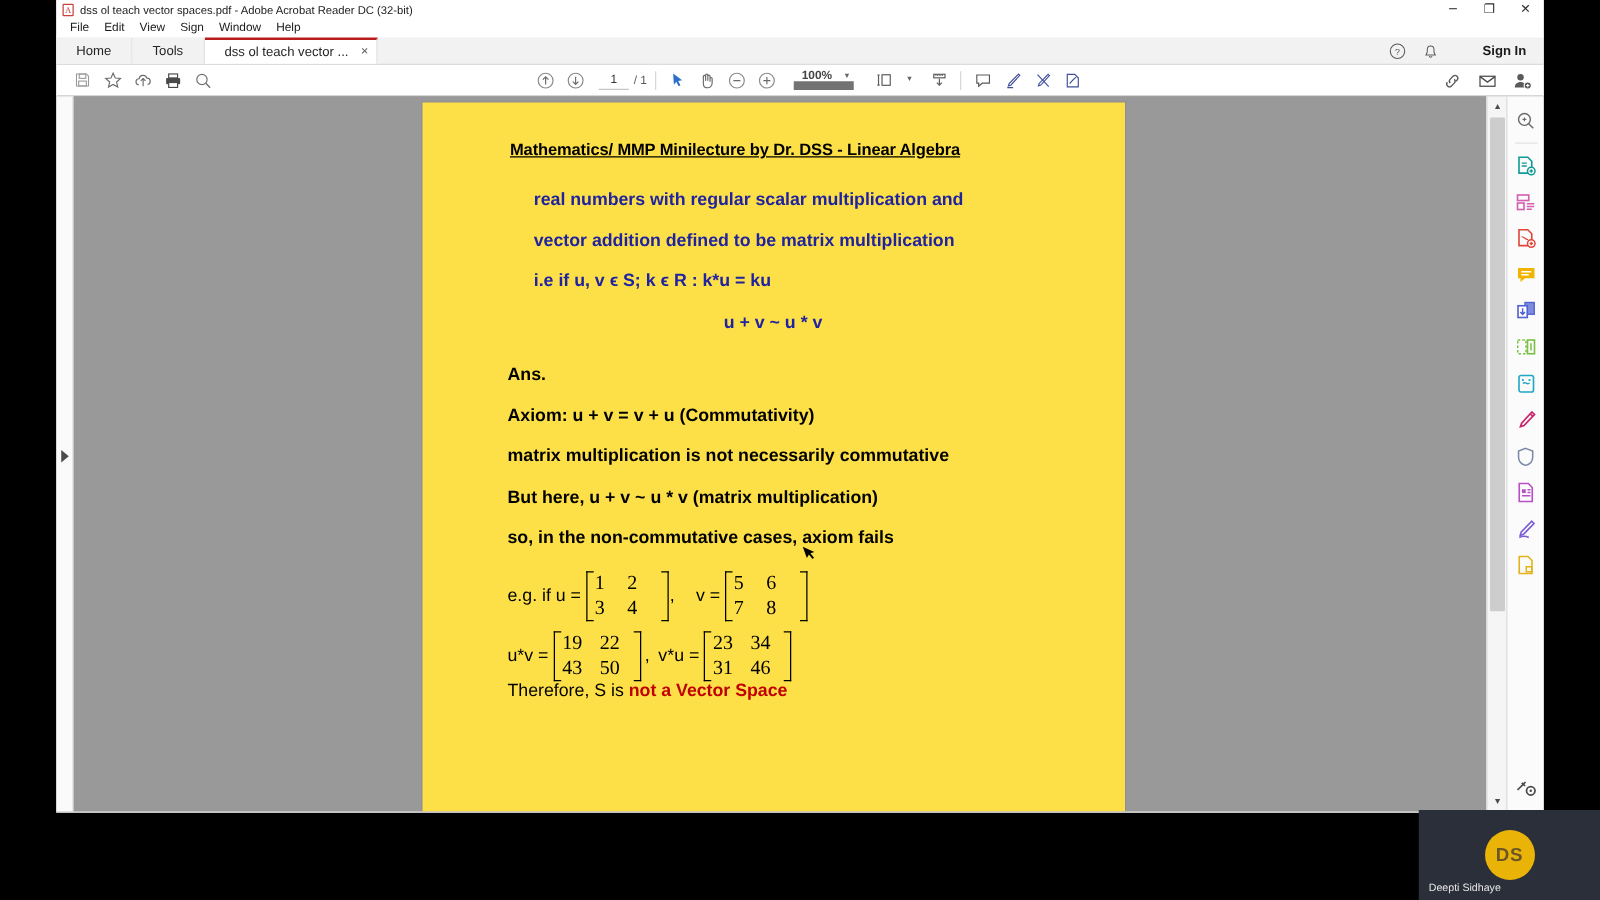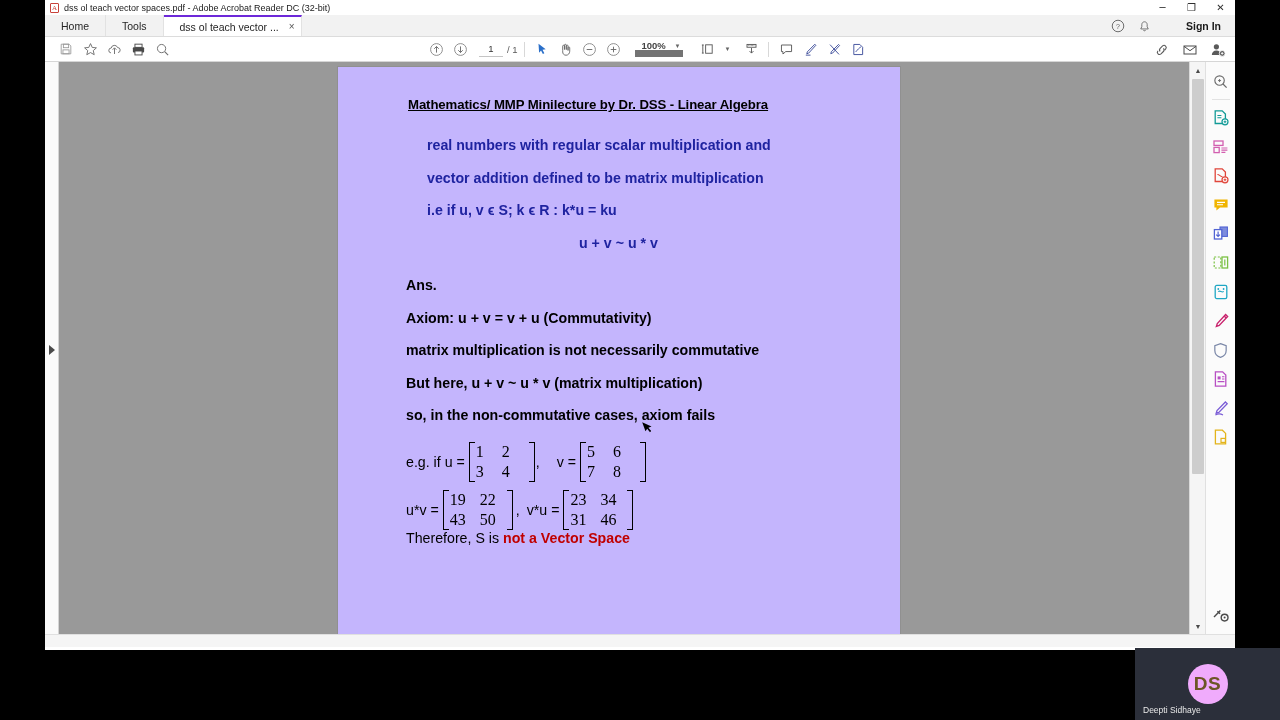--- a/index.html
+++ b/index.html
@@ -98,21 +98,21 @@
     padding: 0 16px;
     font-size: 10.5px;
     color: #262626;
     background: #f2f2f2;
     border-right: 1px solid #e2e2e2;
     white-space: nowrap;
     cursor: default;
   }
   .tab.active {
     background: #ffffff;
-    border-top: 2px solid #6d28d9;
+    border-top: 2px solid #b91c1c;
     justify-content: center;
   }
   .tab.doc { padding-right: 6px; max-width: 200px; }
   .tab-close {
     margin-left: 10px;
     font-size: 10px;
     color: #555;
     line-height: 1;
   }
   .tabstrip-right {
@@ -223,21 +223,21 @@
     flex: 1 1 auto;
     background: #999999;
     position: relative;
     overflow: hidden;
   }
   .page-sheet {
     position: absolute;
     left: 279px; top: 5px;
     width: 562px;
     min-height: 600px;
-    background: #c4b5fd;
+    background: #fde047;
     box-shadow: 0 0 0 1px rgba(0,0,0,0.06);
   }
 
   
   .doc-body {
     padding: 30px 20px 10px 68px;
     color: #000;
   }
   .doc-title {
     font-size: 13.2px;
@@ -400,23 +400,23 @@
     width: 145px; height: 72px;
     background: #2b2f3a;
     display: flex;
     flex-direction: column;
     align-items: center;
     justify-content: center;
   }
   .cam-avatar {
     width: 40px; height: 40px;
     border-radius: 50%;
-    background: #f0abfc;
+    background: #eab308;
     color: #6b5626;
-    font-size: 19px;
+    font-size: 15px;
     font-weight: bold;
     display: flex;
     align-items: center;
     justify-content: center;
     letter-spacing: 0.5px;
   }
   .cam-name {
     position: absolute;
     left: 8px; bottom: 5px;
     font-size: 8.5px;
@@ -433,20 +433,28 @@
     <div class="titlebar">
       <div class="title-appicon">A</div>
       <div class="title-text">dss ol teach vector spaces.pdf - Adobe Acrobat Reader DC (32-bit)</div>
       <div class="win-controls">
         <div class="win-btn">─</div>
         <div class="win-btn">❐</div>
         <div class="win-btn close">✕</div>
       </div>
     </div>
 
+    <div class="menubar">
+      <div class="menu-item">File</div>
+      <div class="menu-item">Edit</div>
+      <div class="menu-item">View</div>
+      <div class="menu-item">Sign</div>
+      <div class="menu-item">Window</div>
+      <div class="menu-item">Help</div>
+    </div>
 
     <div class="tabstrip">
       <div class="tab">Home</div>
       <div class="tab">Tools</div>
       <div class="tab active doc">
         <span>dss ol teach vector ...</span>
         <span class="tab-close">×</span>
       </div>
       <div class="tabstrip-right">
         <div class="tb-icon">

